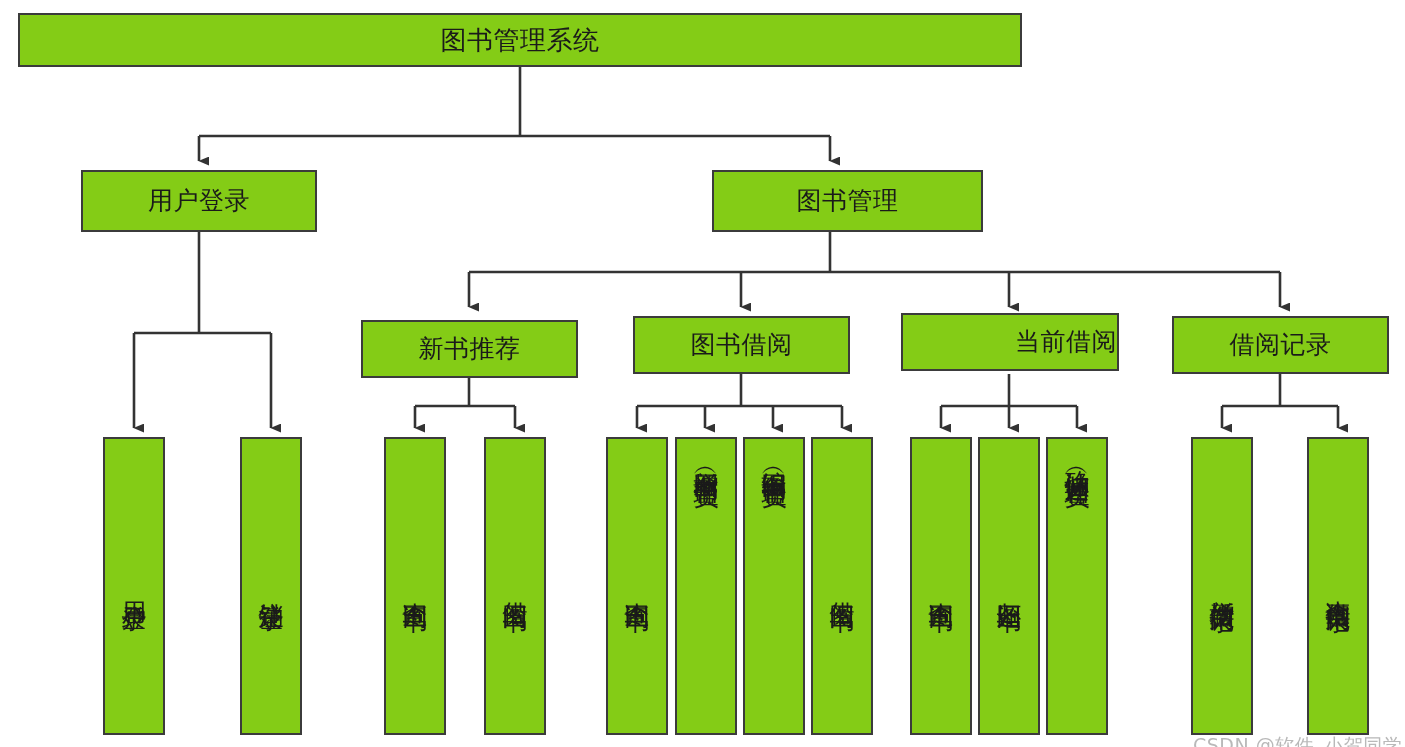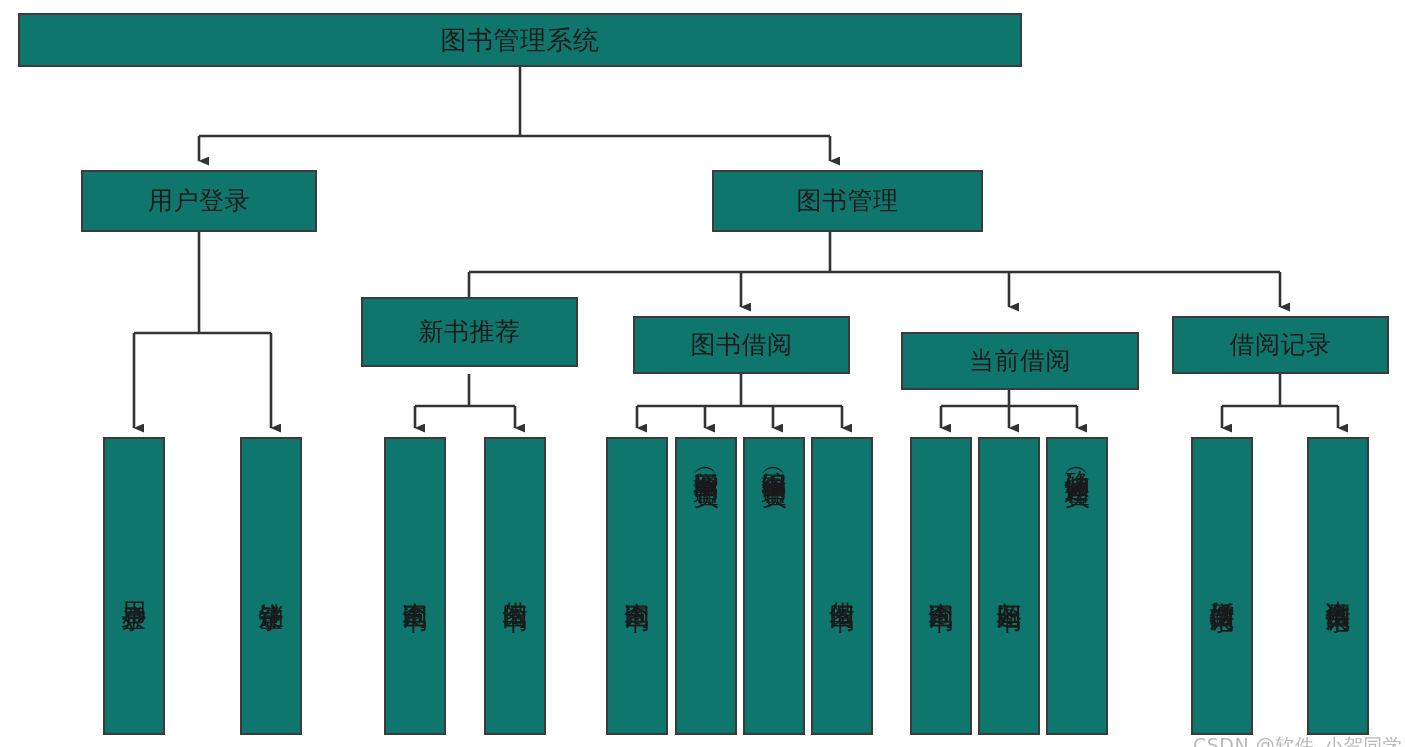--- a/index.html
+++ b/index.html
@@ -22,21 +22,21 @@
     position: absolute;
     left: 0;
     top: 0;
     width: 1405px;
     height: 747px;
     pointer-events: none;
   }
   .node {
     position: absolute;
     box-sizing: border-box;
-    background: #0f766e;
+    background: #84cc16;
     border: 2.5px solid #3b3b3b;
     display: flex;
     align-items: center;
     justify-content: center;
     color: #1a1a1a;
   }
   .node-label {
     display: block;
     text-align: center;
     line-height: 1.18;
@@ -141,29 +141,29 @@
   </div>
 
   <div class="node horiz" style="left:81px; top:170px; width:236px; height:62px;">
     <span class="node-label">用户登录</span>
   </div>
 
   <div class="node horiz" style="left:712px; top:170px; width:271px; height:62px;">
     <span class="node-label">图书管理</span>
   </div>
 
-  <div class="node horiz" style="left:361px; top:297px; width:217px; height:70px;justify-content:center;">
+  <div class="node horiz" style="left:361px; top:320px; width:217px; height:58px;justify-content:center;">
     <span class="node-label">新书推荐</span>
   </div>
 
   <div class="node horiz" style="left:633px; top:316px; width:217px; height:58px;">
     <span class="node-label">图书借阅</span>
   </div>
 
-  <div class="node horiz" style="left:901px; top:332px; width:238px; height:58px;">
+  <div class="node horiz" style="left:901px; top:313px; width:218px; height:58px;justify-content:flex-end;">
     <span class="node-label">当前借阅</span>
   </div>
 
   <div class="node horiz" style="left:1172px; top:316px; width:217px; height:58px;">
     <span class="node-label">借阅记录</span>
   </div>
 
   <div class="node vert centerish" style="left:103px; top:437px; width:62px; height:298px;">
     <span class="node-label">用户登录</span>
   </div>

